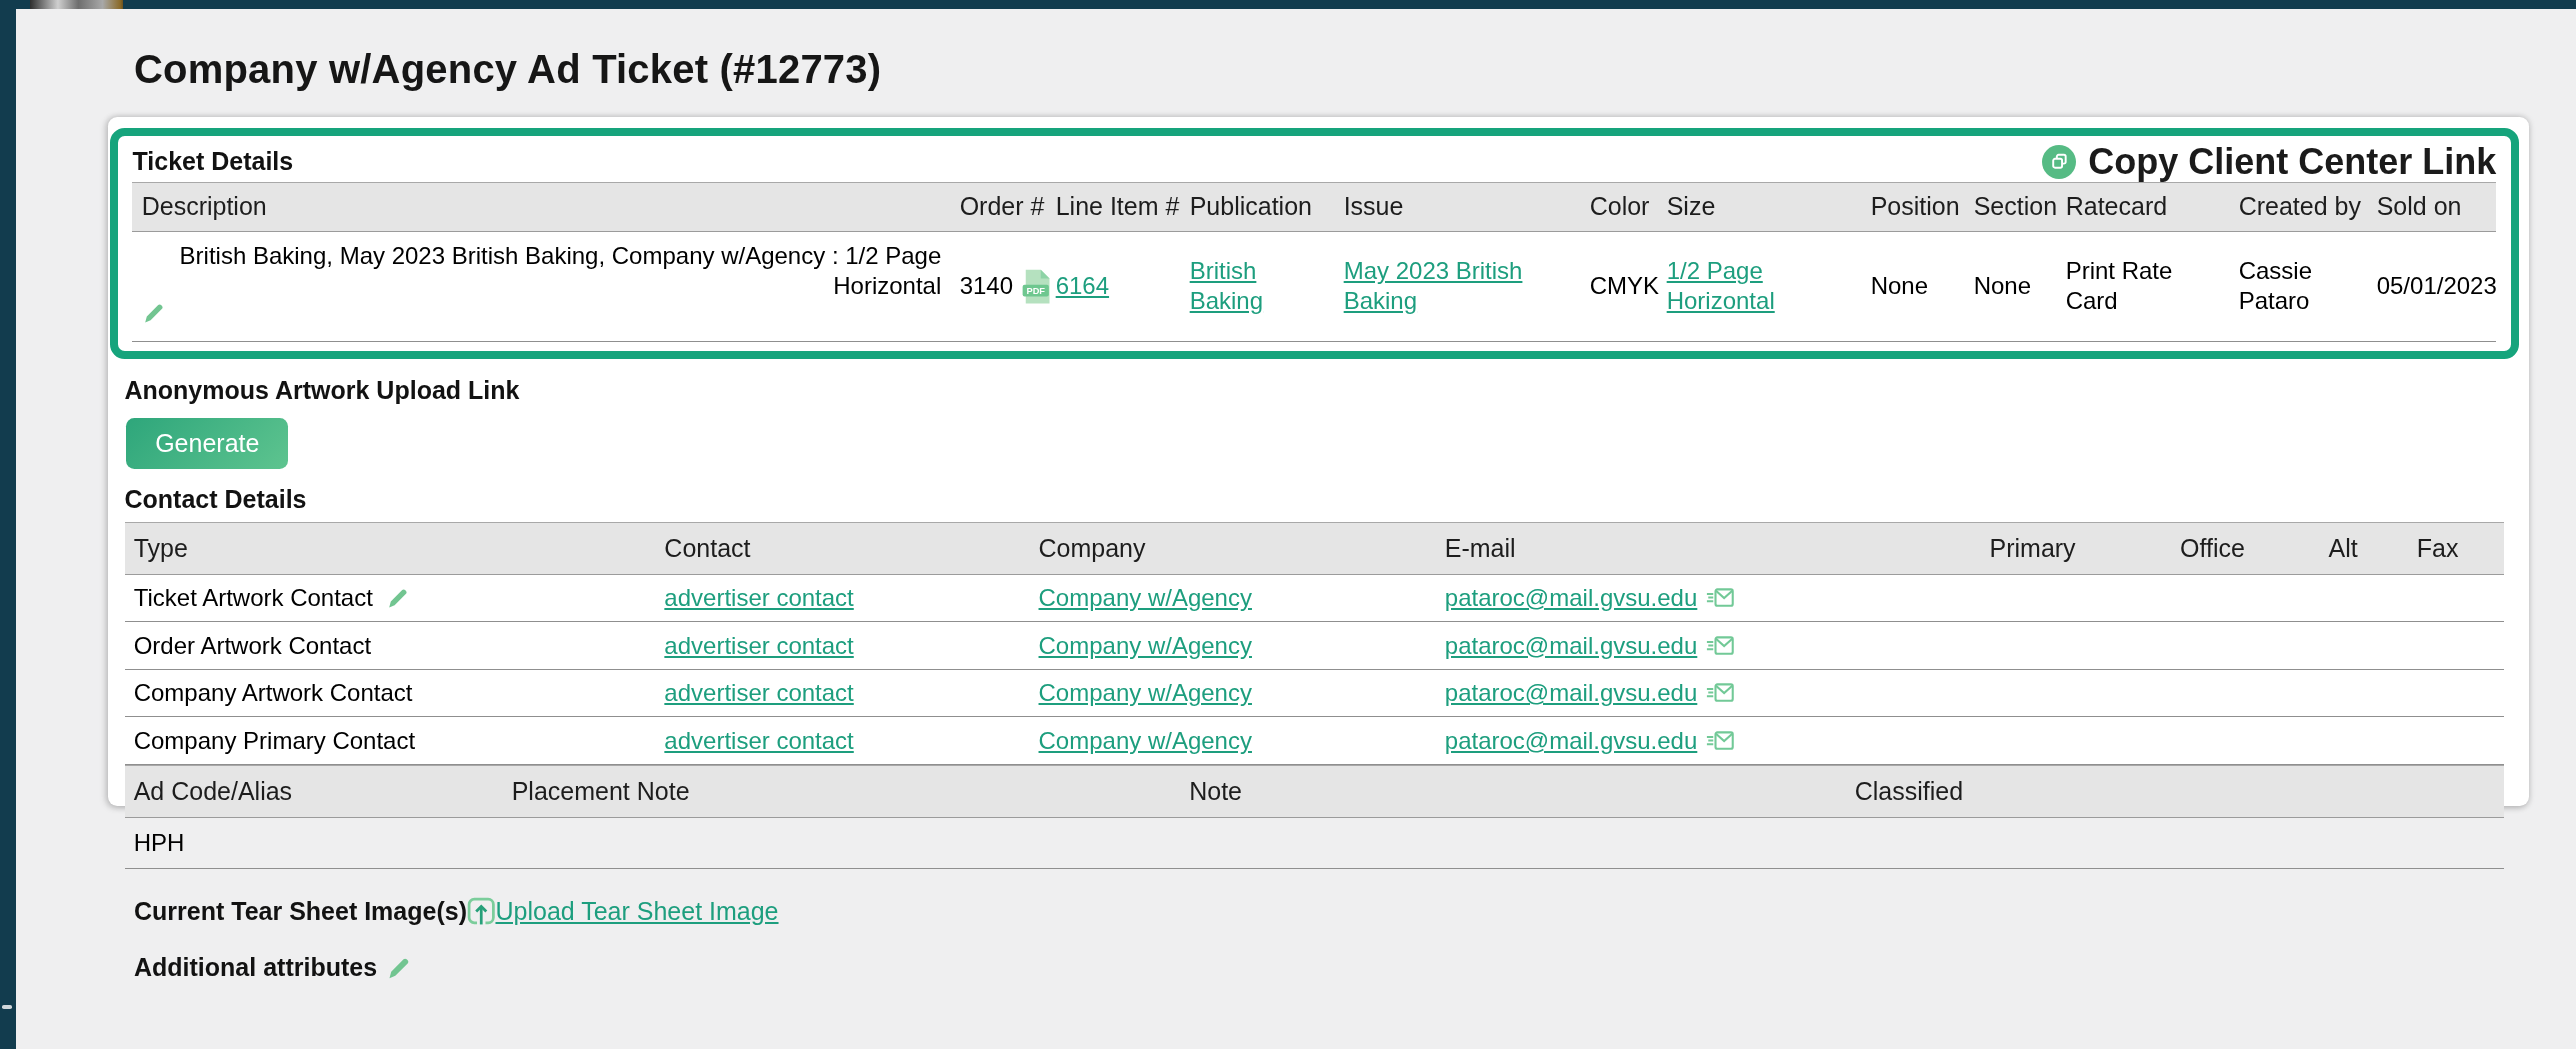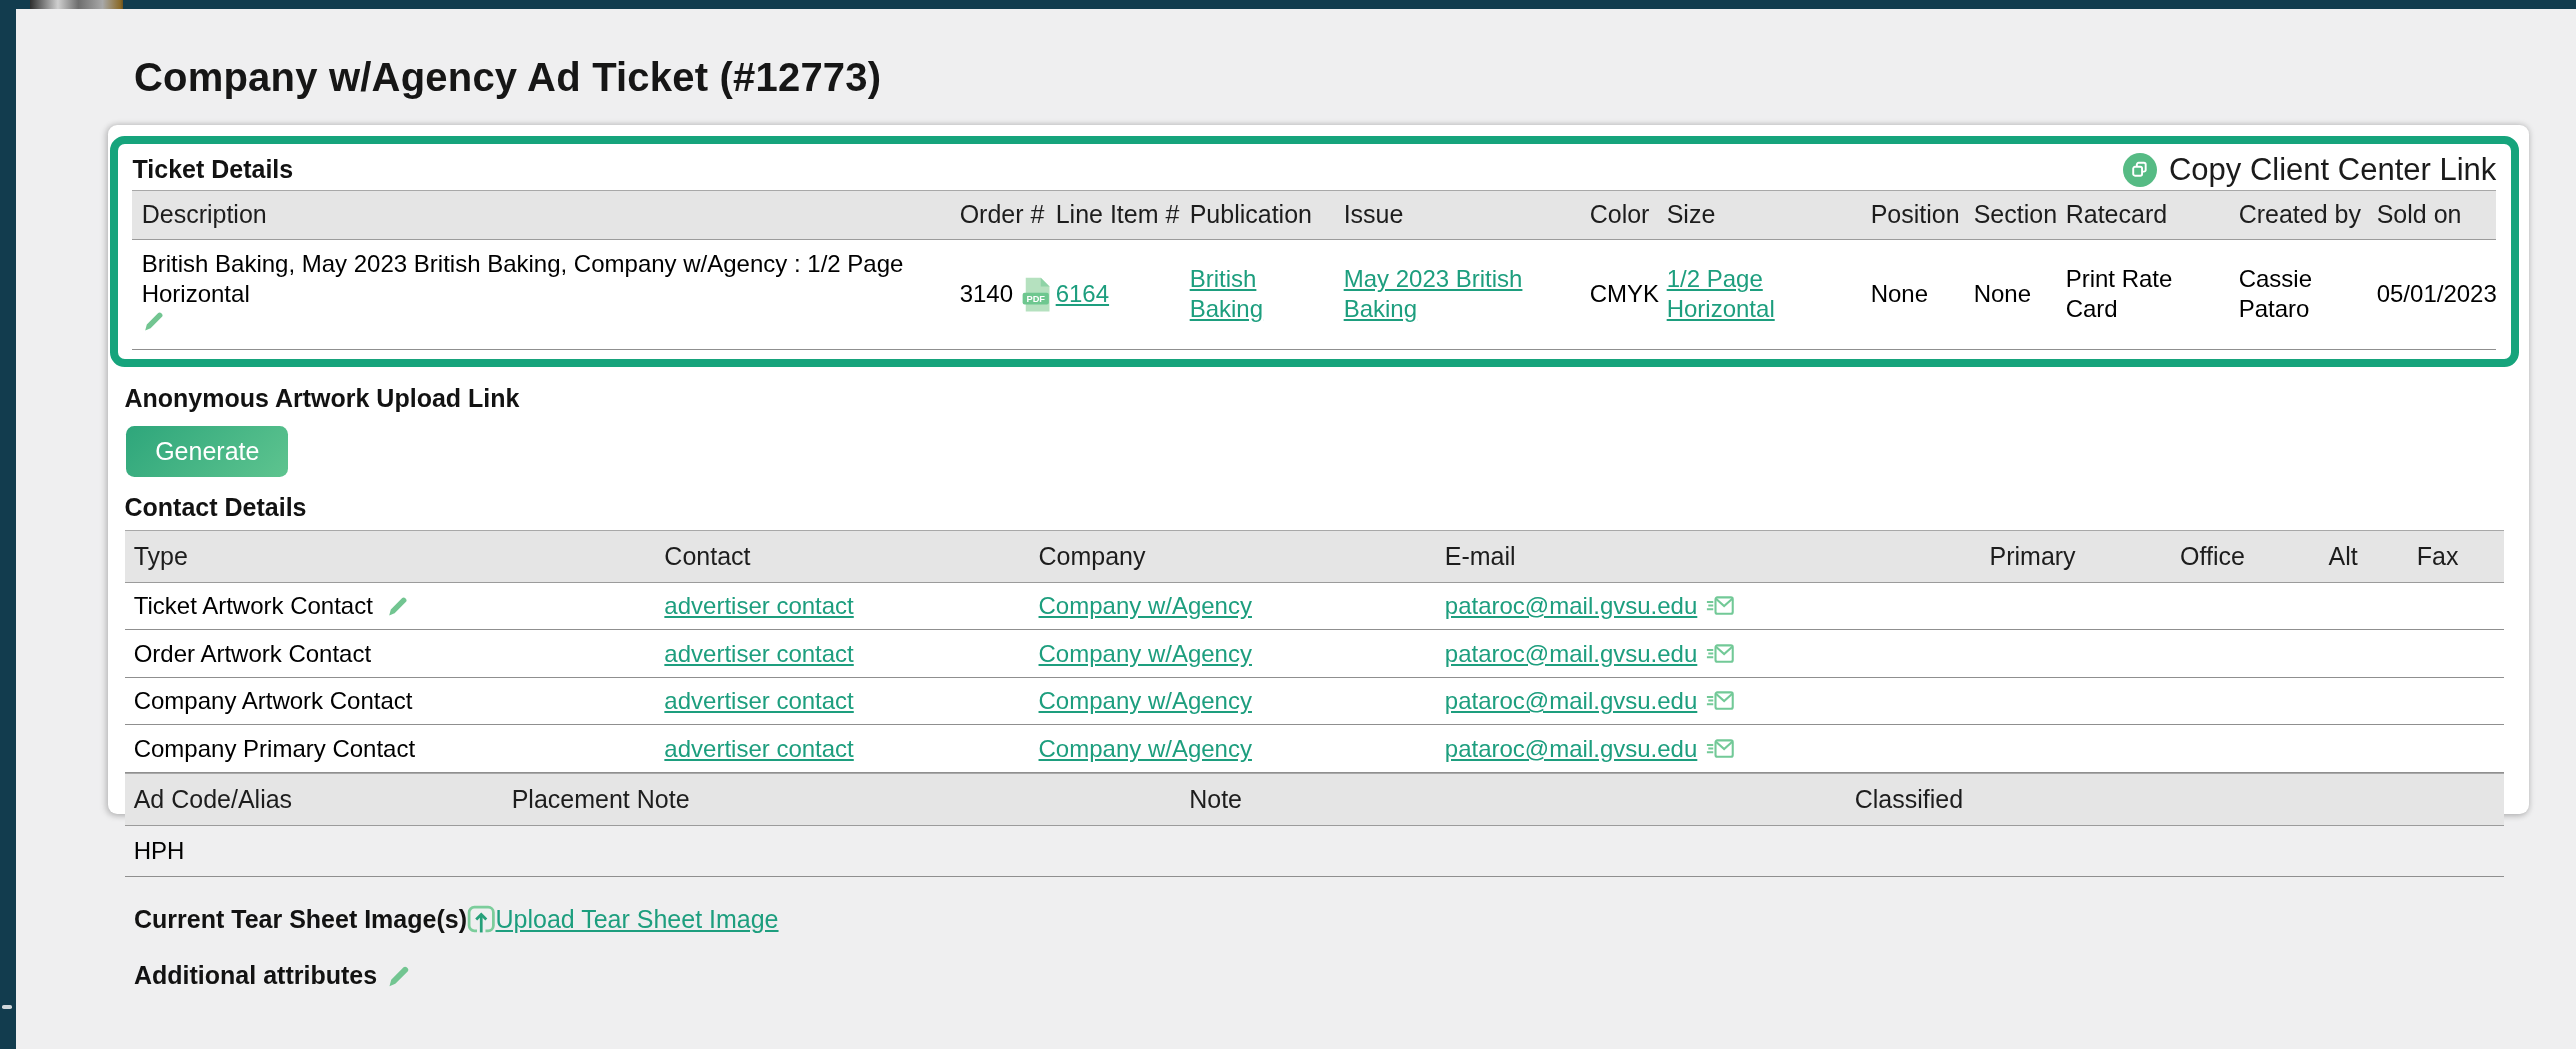--- a/index.html
+++ b/index.html
@@ -9,41 +9,41 @@
     font-family:"Liberation Sans","DejaVu Sans",sans-serif;
     color:#111;
   }
   
   .topbar{position:absolute;top:0;left:0;right:0;height:9.2px;background:#123c4e;z-index:5;}
   .logo-fragment{position:absolute;left:30px;top:0;width:93px;height:9.2px;
     background:linear-gradient(90deg,#2e2e2e 0%,#cfcfcf 30%,#6e6e6e 52%,#a8a8a8 78%,#8a6a28 97%,#6b5220 100%);}
   .side-edge{position:absolute;left:0;top:0;bottom:0;width:15.6px;background:#123c4e;z-index:4;}
   .side-dash{position:absolute;left:1.8px;top:1005px;width:10px;height:3.7px;background:#cfd6da;border-radius:1.8px;}
 
-  .page{position:absolute;left:108px;top:8px;width:2421px;}
+  .page{position:absolute;left:108px;top:0;width:2421px;}
   h1.page-title{margin:0;padding:44px 0 0 26px;font-size:40px;line-height:50px;font-weight:600;color:#161616;letter-spacing:0.2px;}
 
   .card{margin-top:23px;background:#ffffff;border-radius:9.2px;height:689px;box-sizing:border-box;
     box-shadow:0 0.9px 6.4px rgba(0,0,0,.22), -2.8px 1.8px 7.4px rgba(0,0,0,.10);}
 
   
   .ticket-panel{border:8.3px solid #16a47c;border-radius:14.7px;margin:0 10px 0 1.8px;position:relative;top:11px;
     padding:7.4px 14.7px 9.2px 14.7px;background:#fff;}
   .panel-head{display:flex;justify-content:space-between;align-items:center;height:37px;margin-bottom:1.8px;}
   .section-heading{font-size:25px;font-weight:700;color:#121212;}
-  .copy-link{display:flex;align-items:center;gap:12px;font-size:31px;color:#1b1b1b;cursor:pointer;}
+  .copy-link{display:flex;align-items:center;gap:12px;font-size:36px;color:#1b1b1b;cursor:pointer;font-weight:bold;}
   .copy-badge{width:34px;height:34px;border-radius:50%;background:#56bb84;display:flex;align-items:center;justify-content:center;flex:0 0 auto;}
 
   table.tbl{width:100%;border-collapse:collapse;table-layout:fixed;font-size:24px;color:#000;}
   .tbl thead th{background:#e5e5e5;border-top:1.8px solid #a8a8a8;border-bottom:1.8px solid #9b9b9b;
     font-weight:400;text-align:left;padding:9.2px 9.2px;font-size:25px;color:#1d1d1d;overflow:hidden;white-space:nowrap;}
   .tbl td{padding:9.2px 9.2px;border-bottom:1.8px solid #8f8f8f;vertical-align:middle;line-height:30px;}
   a.glink{color:#1d9e7e;text-decoration:underline;cursor:pointer;}
   .nowrap{white-space:nowrap;}
-  .desc-line{line-height:30px;}
+  .desc-line{line-height:30px;text-align:right;}
   .cell-flex{display:flex;align-items:center;gap:9.2px;}
 
   
   .section{margin:0 25px 0 16.5px;}
   .contact-heading{margin:16.5px 0 7.4px 0;}
   .contact-tbl thead th{padding:11px 9.2px;}
   .contact-tbl td{padding:8.3px 9.2px;}
   .anon-heading{margin:27.6px 0 0 0;}
   .generate-btn{margin:13px 0 0 1.8px;width:162px;height:51px;border:none;border-radius:8.3px;
     background:linear-gradient(135deg,#2ea67b 0%,#5ec48f 100%);color:#fff;font-size:25px;

